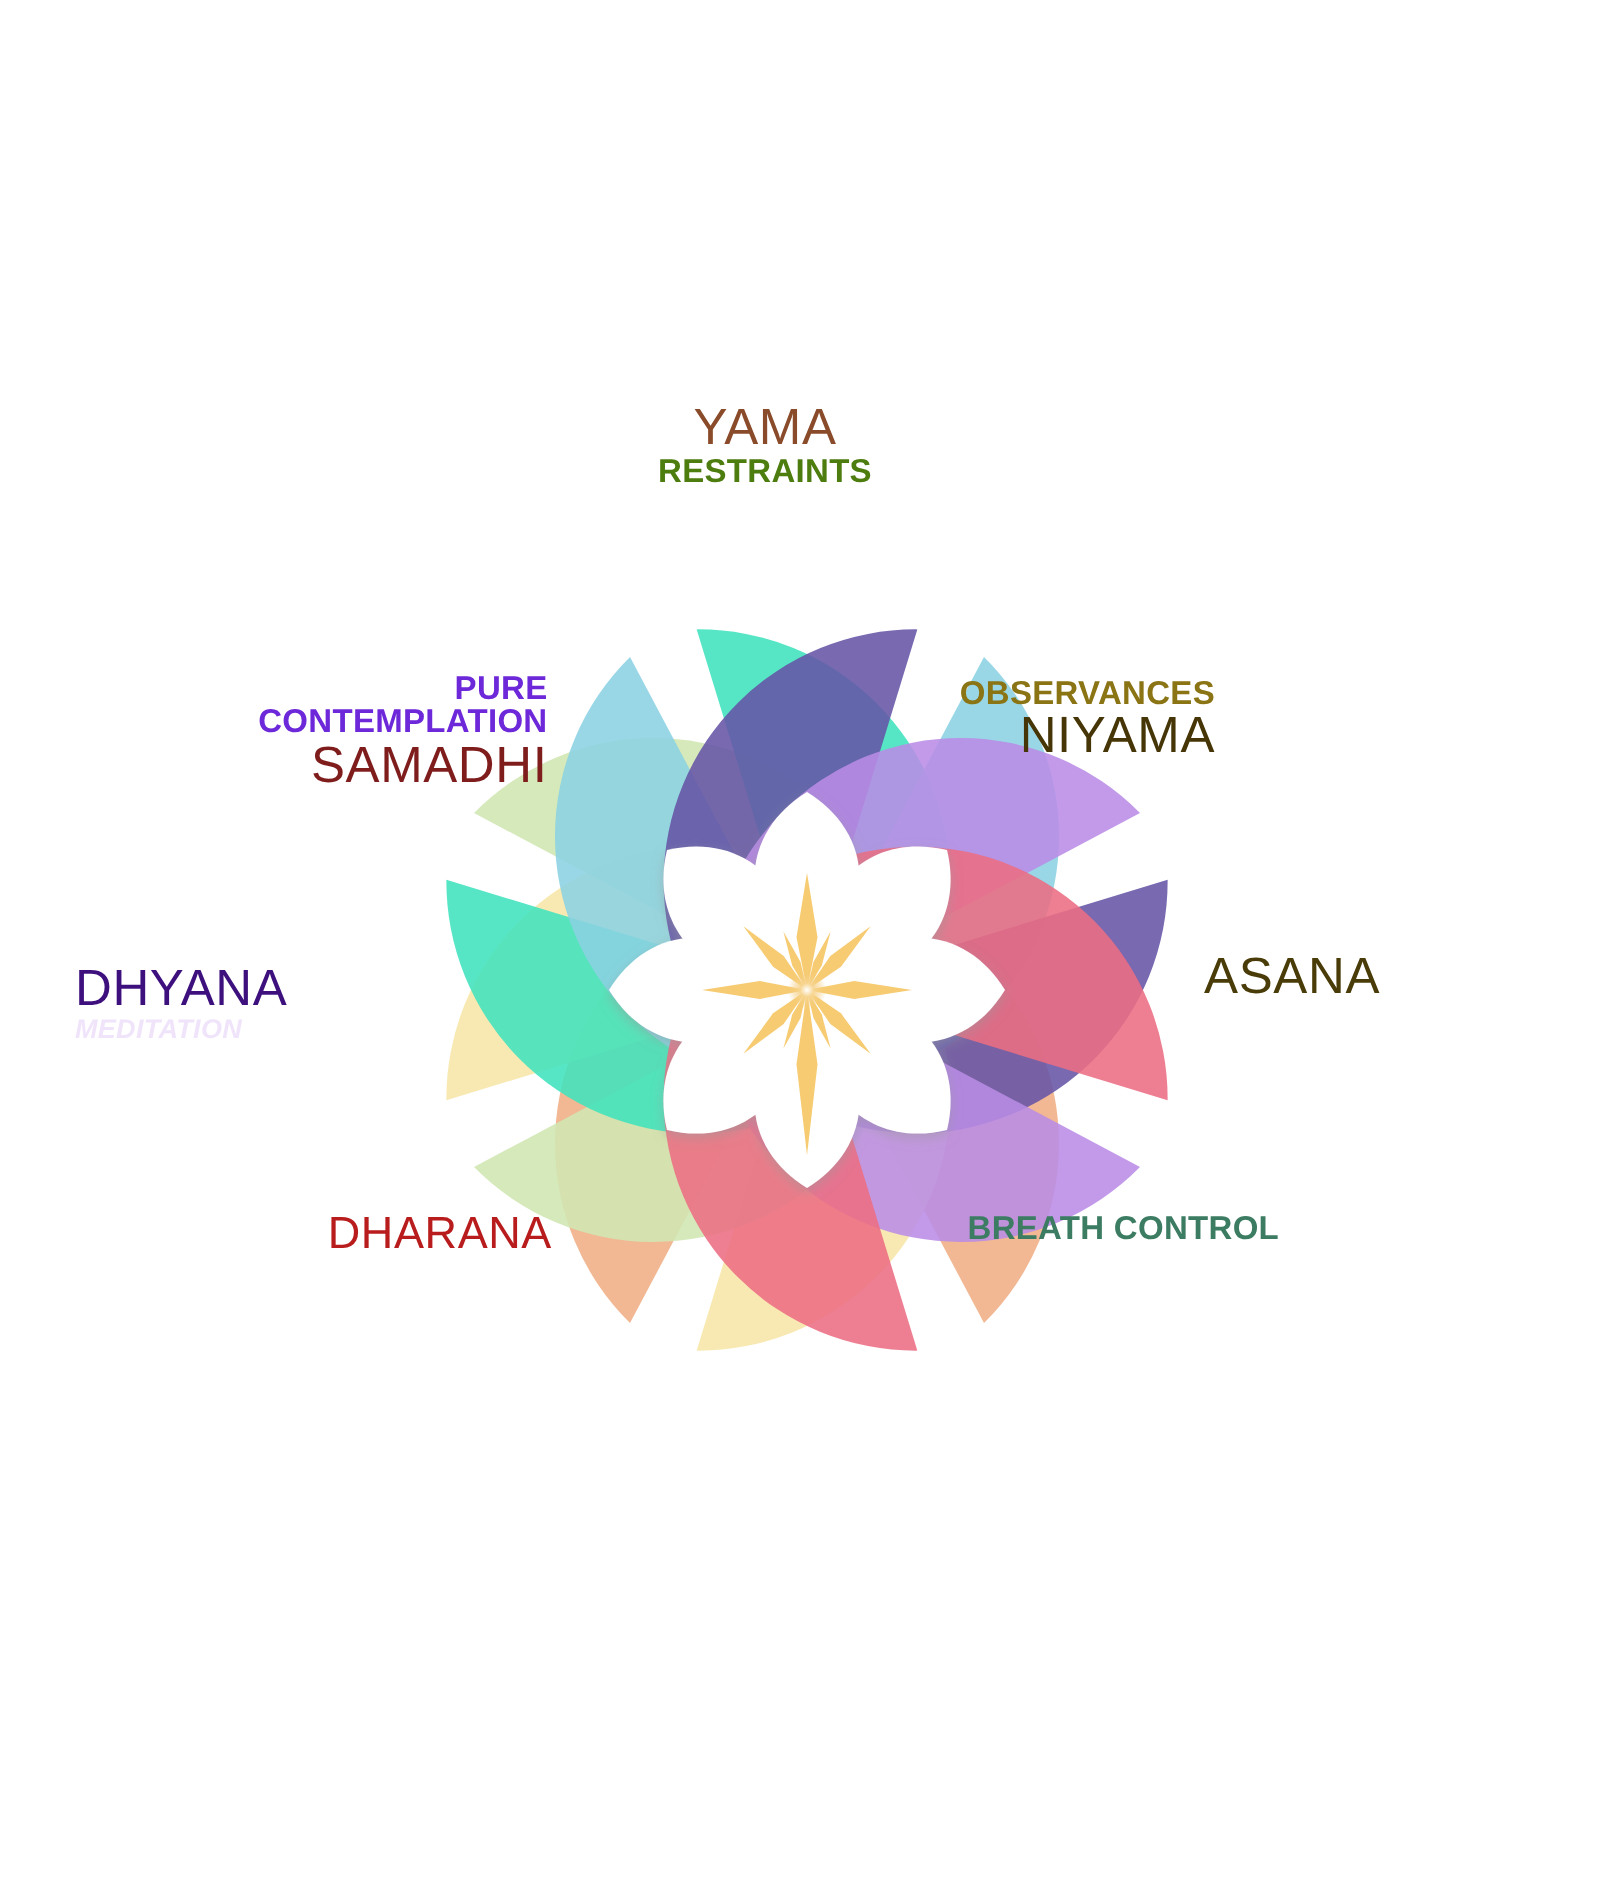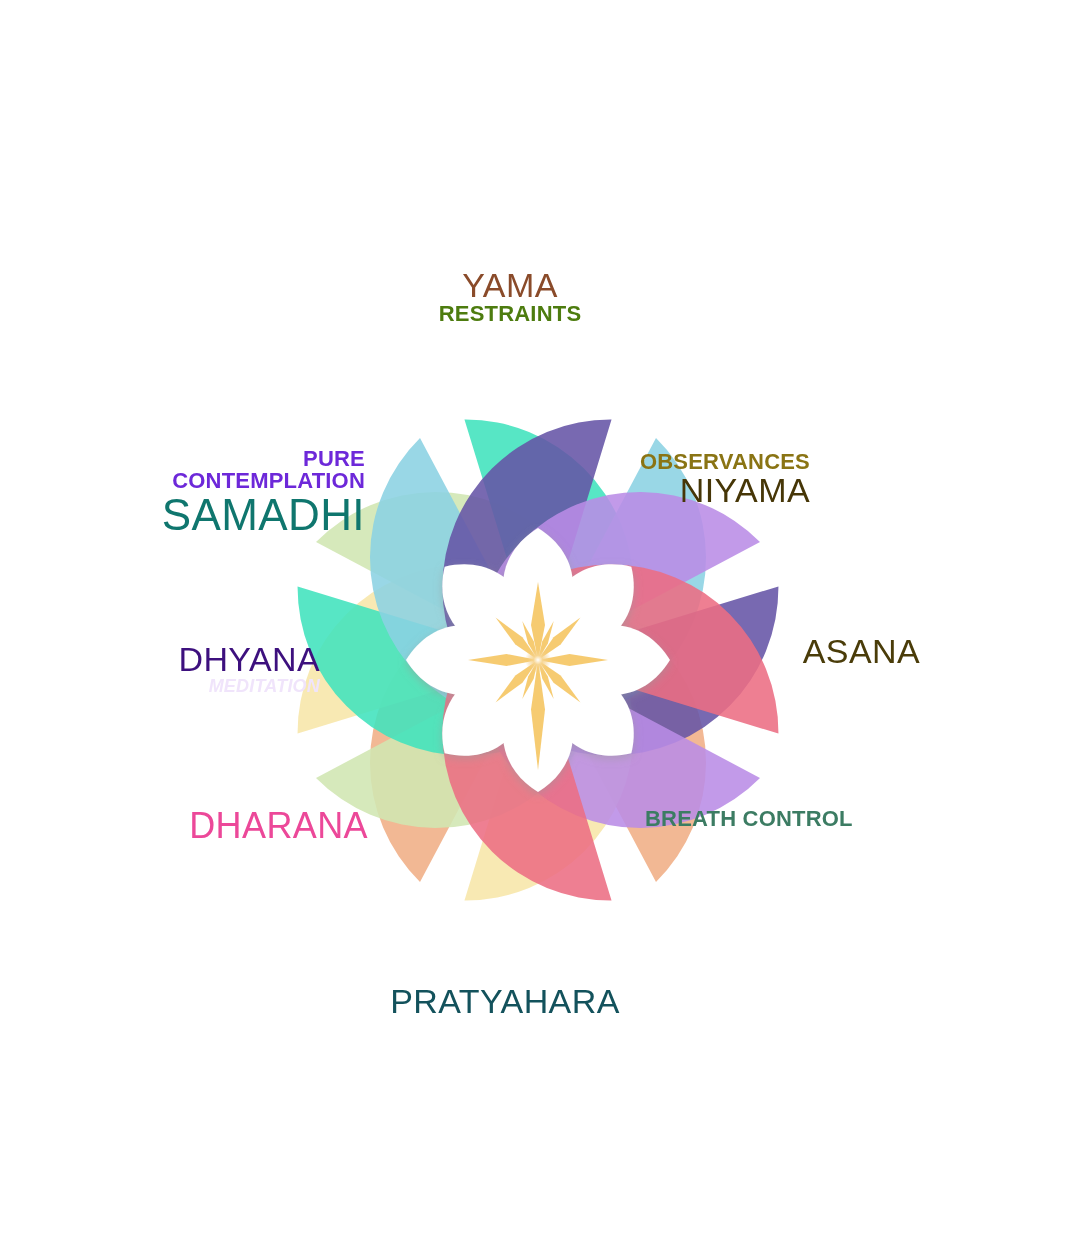--- a/index.html
+++ b/index.html
@@ -118,30 +118,29 @@
         <span class="sub" style="font-size: 22px; color: rgb(138, 116, 20); white-space: pre-line;">OBSERVANCES</span>
         <span class="ttl" style="font-size: 34px; color: rgb(70, 54, 7);">NIYAMA</span>
       </div>
       <div class="petal-label" style="left: 650px; top: 634px; width: 270px; text-align: right;">
         <span class="ttl" style="font-size: 34px; color: rgb(74, 60, 9);">ASANA</span>
       </div>
       <div class="petal-label" style="left: 645px; top: 808px; width: 300px; text-align: left;">
         <span class="sub" style="font-size: 22px; color: rgb(60, 124, 99); white-space: pre-line;">BREATH CONTROL</span>
       </div>
       <div class="petal-label" style="left: 360px; top: 984px; width: 290px; text-align: center;">
-        <span class="ttl" style="font-size: 34px; color: rgb(19, 82, 92);">PRATYAHARA</span>
       </div>
       <div class="petal-label" style="left: 100px; top: 808px; width: 268px; text-align: right;">
-        <span class="ttl" style="font-size: 36px; color: #ec4899;">DHARANA</span>
+        <span class="ttl" style="font-size: 30px; color: #b91c1c;">DHARANA</span>
         <span class="sub" style="font-size: 22px; color: rgb(255, 255, 255); white-space: pre-line;">CONCENTRATION</span>
       </div>
-      <div class="petal-label" style="left: 50px; top: 642px; width: 270px; text-align: right;">
+      <div class="petal-label" style="left: 50px; top: 642px; width: 270px; text-align: left;">
         <span class="ttl" style="font-size: 34px; color: rgb(61, 16, 126);">DHYANA</span>
         <span class="sub" style="font-size: 18px; color: rgb(240, 228, 251); white-space: pre-line; font-style: italic;">MEDITATION</span>
       </div>
       <div class="petal-label" style="left: 100px; top: 448px; width: 265px; text-align: right;">
         <span class="sub" style="font-size: 22px; color: #6d28d9; white-space: pre-line;">PURE
 CONTEMPLATION</span>
-        <span class="ttl" style="font-size: 44px; color: #0f766e;">SAMADHI</span>
+        <span class="ttl" style="font-size: 34px; color: #7f1d1d;">SAMADHI</span>
       </div>
     </div>
 
 </div>
 
 </body></html>

